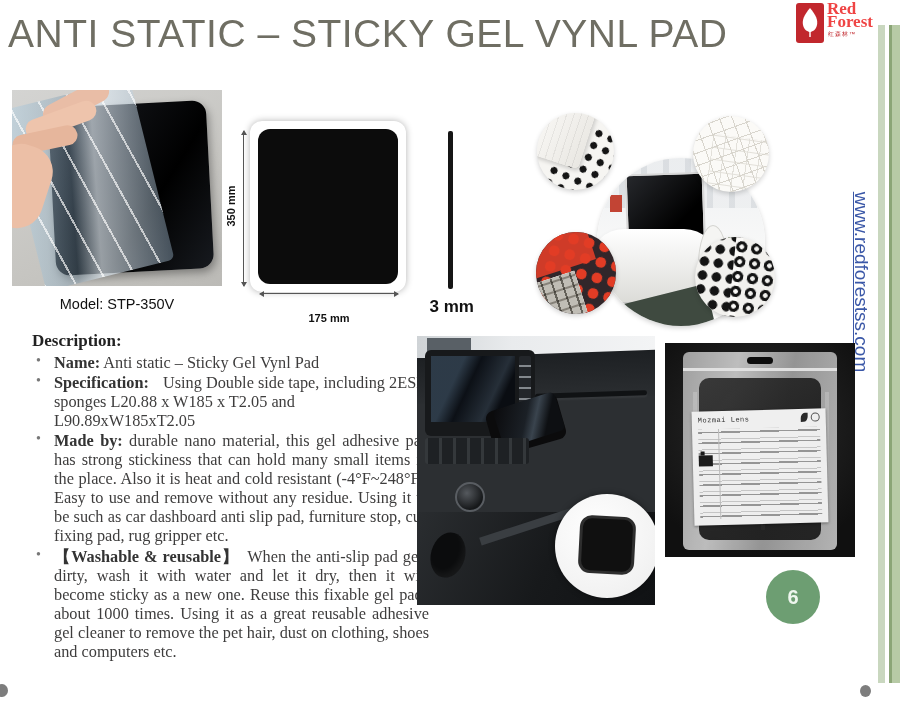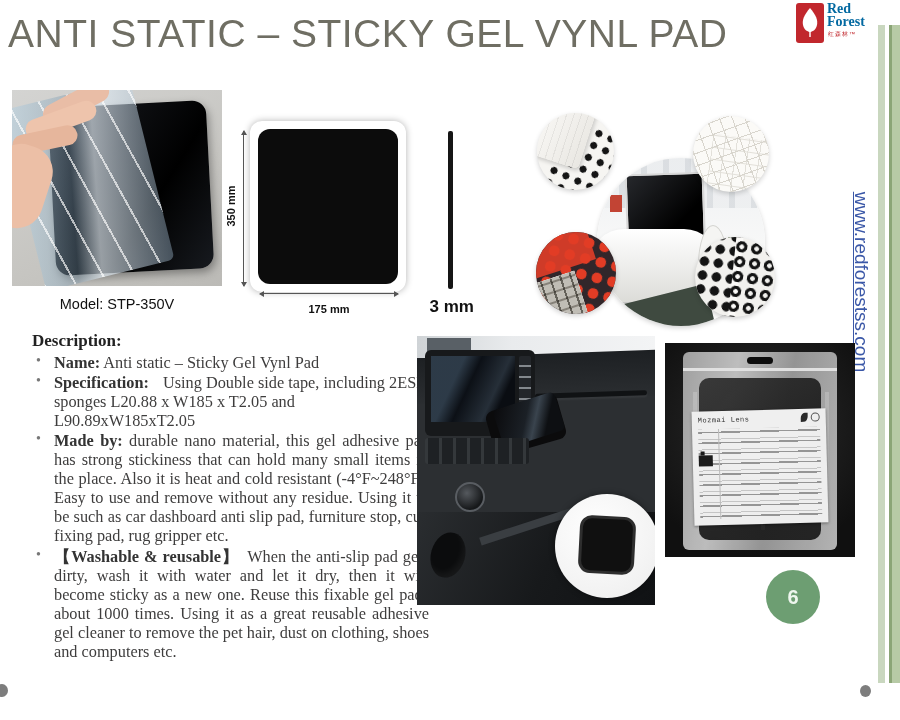--- a/index.html
+++ b/index.html
@@ -6,22 +6,22 @@
   html,body { background:#fff; }
   body { font-family: "Liberation Sans", sans-serif; }
   .slide { position:relative; width:900px; height:720px; background:#fff; overflow:hidden; }
 
   
   .title { position:absolute; left:8px; top:12px; width:770px; font-size:39px; letter-spacing:.5px;
            color:#6f6e63; font-weight:400; white-space:nowrap; }
   .logo { position:absolute; left:796px; top:2px; width:60px; height:46px; }
   .logo-mark { position:absolute; left:0; top:1px; width:28px; height:40px; background:#c1272d; border-radius:3px; }
   .logo-mark svg { position:absolute; left:4px; top:4px; }
-  .logo-text { position:absolute; left:31px; top:0; color:#0369a1; font-family:"Liberation Serif", serif;
-               font-weight:bold; font-size:14px; line-height:13px; white-space:nowrap; }
+  .logo-text { position:absolute; left:31px; top:0; color:#ef4444; font-family:"Liberation Serif", serif;
+               font-weight:bold; font-size:17px; line-height:13px; white-space:nowrap; }
   .logo-sub { position:absolute; left:32px; top:28px; color:#c1272d; font-size:6px; letter-spacing:1px; white-space:nowrap; }
 
   
   .stripe-light { position:absolute; left:878px; top:25px; width:7px; height:658px; background:#c9d7bf; }
   .stripe-dark  { position:absolute; left:889px; top:25px; width:11px; height:658px;
                   background:linear-gradient(90deg,#8ba577 0 3px,#b7caa6 3px 100%); }
   .website { position:absolute; left:752px; top:272px; width:220px; height:20px;
              transform:rotate(90deg); text-align:center; font-size:19px; color:#3a57a7;
              text-decoration:underline; cursor:pointer; }
 
@@ -51,21 +51,21 @@
                background:#fff; box-shadow:0 0 7px rgba(0,0,0,.30); }
   .size-black { position:absolute; inset:8px; border-radius:12px; background:#0c0c0c; }
   .dim-vline { position:absolute; left:243px; top:131px; height:155px; width:0; border-left:1px solid #555; }
   .dim-vline:before { content:""; position:absolute; left:-3.5px; top:-4px; border:3.5px solid transparent; border-bottom:5px solid #555; }
   .dim-vline:after  { content:""; position:absolute; left:-3.5px; bottom:-4px; border:3.5px solid transparent; border-top:5px solid #555; }
   .dim-h { position:absolute; left:260px; top:293px; width:138px; height:0; border-top:1px solid #555; }
   .dim-h:before { content:""; position:absolute; top:-3.5px; left:-4px; border:3.5px solid transparent; border-right:5px solid #555; }
   .dim-h:after  { content:""; position:absolute; top:-3.5px; right:-4px; border:3.5px solid transparent; border-left:5px solid #555; }
   .lbl-350 { position:absolute; left:204px; top:199px; width:56px; height:14px; transform:rotate(-90deg);
              text-align:center; font-weight:bold; font-size:11px; color:#111; }
-  .lbl-175 { position:absolute; left:289px; top:303px; width:80px; text-align:center; font-weight:bold; font-size:11px; color:#111; }
+  .lbl-175 { position:absolute; left:289px; top:312px; width:80px; text-align:center; font-weight:bold; font-size:11px; color:#111; }
   .thin-bar { position:absolute; left:448px; top:131px; width:5px; height:158px; border-radius:2px; background:#151515; }
   .lbl-3 { position:absolute; left:428px; top:297px; width:46px; text-align:right; font-weight:bold; font-size:17px; color:#111; }
 
   
   .collage { position:absolute; left:530px; top:105px; width:255px; height:228px; }
   .circle { position:absolute; border-radius:50%; overflow:hidden; box-shadow:0 2px 5px rgba(0,0,0,.18); }
   .c1 { left:7px; top:8px; width:77px; height:77px; background:#f6f5f2; z-index:2; }
   .c1 .dots { position:absolute; left:18%; top:20%; width:110%; height:110%; transform:rotate(24deg);
         background-image:radial-gradient(circle,#151515 3.2px,transparent 3.8px); background-size:13px 13px; }
   .c1 .sheet { position:absolute; left:-14%; top:-18%; width:82%; height:80%; border-radius:5px; transform:rotate(18deg);

